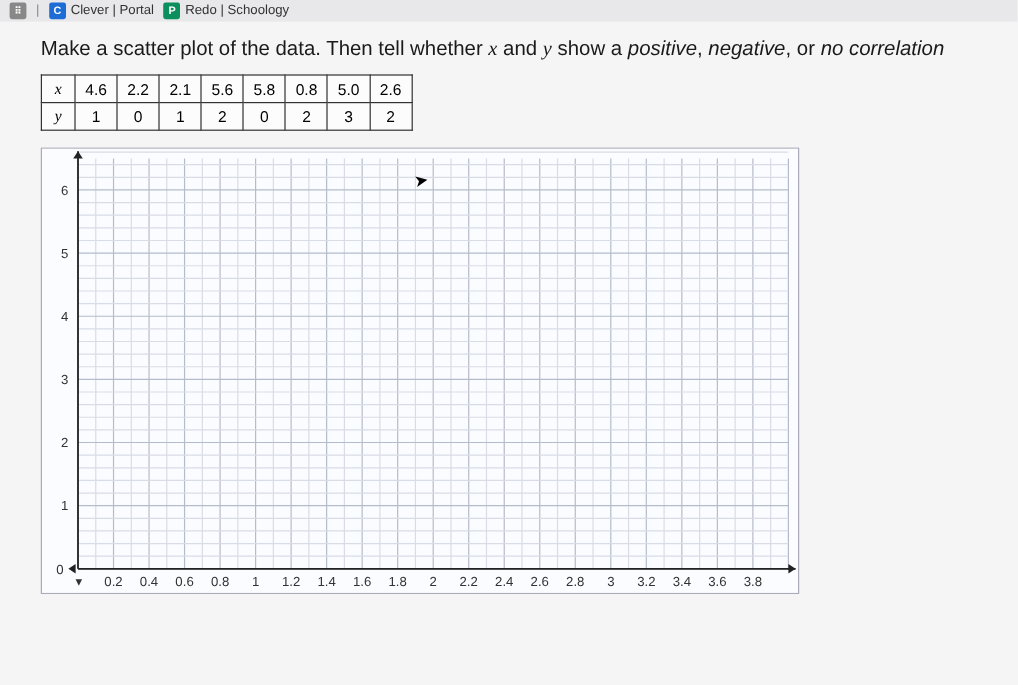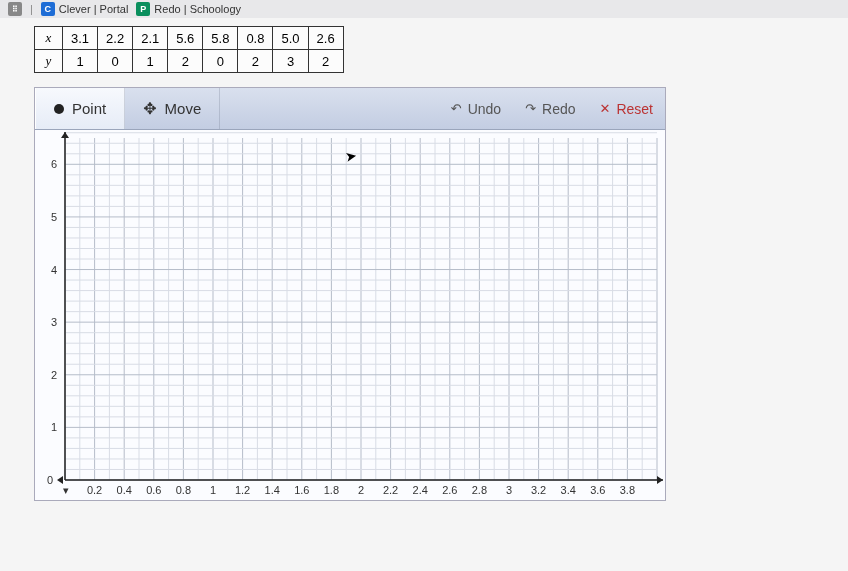--- a/index.html
+++ b/index.html
@@ -127,26 +127,29 @@
     <span class="tab-icon c">C</span>
     <span>Clever | Portal</span>
   </span>
   <span class="tab">
     <span class="tab-icon p">P</span>
     <span>Redo | Schoology</span>
   </span>
 </div>
 
 <div class="content">
+  <p class="question">
+    <span>Make a scatter plot of the data. Then tell whether </span><span class="var">x</span><span> and </span><span class="var">y</span><span> show a </span><span class="em">positive</span><span>, </span><span class="em">negative</span><span>, or </span><span class="em">no correlation</span>
+  </p>
 
   <table class="data-table">
     <tbody>
         <tr>
       <th>x</th>
-      <td>3.1</td>
+      <td>4.6</td>
       <td>2.2</td>
       <td>2.1</td>
       <td>5.6</td>
       <td>5.8</td>
       <td>0.8</td>
       <td>5.0</td>
       <td>2.6</td>
     </tr>
     <tr>
       <th>y</th>
@@ -156,43 +159,20 @@
       <td>2</td>
       <td>0</td>
       <td>2</td>
       <td>3</td>
       <td>2</td>
     </tr>
   </tbody>
     </table>
 
   <div class="plot-widget">
-    <div class="toolbar">
-      <div class="tool-btn active">
-        <span class="dot-icon"></span>
-        <span>Point</span>
-      </div>
-      <div class="tool-btn">
-        <span class="move-icon">✥</span>
-        <span>Move</span>
-      </div>
-      <div class="spacer"></div>
-      <div class="tool-action">
-        <span class="ic">↶</span>
-        <span>Undo</span>
-      </div>
-      <div class="tool-action">
-        <span class="ic">↷</span>
-        <span>Redo</span>
-      </div>
-      <div class="tool-action reset">
-        <span class="ic">✕</span>
-        <span>Reset</span>
-      </div>
-    </div>
 
     <div class="plot-area">
       <svg id="plot-svg" width="630" height="370">
           <line x1="30" y1="350" x2="30" y2="8" class="grid-major"></line>
           <line x1="44.8" y1="350" x2="44.8" y2="8" class="grid-minor"></line>
           <line x1="59.6" y1="350" x2="59.6" y2="8" class="grid-major"></line>
           <line x1="74.4" y1="350" x2="74.4" y2="8" class="grid-minor"></line>
           <line x1="89.2" y1="350" x2="89.2" y2="8" class="grid-major"></line>
           <line x1="104" y1="350" x2="104" y2="8" class="grid-minor"></line>
           <line x1="118.80000000000001" y1="350" x2="118.80000000000001" y2="8" class="grid-major"></line>

